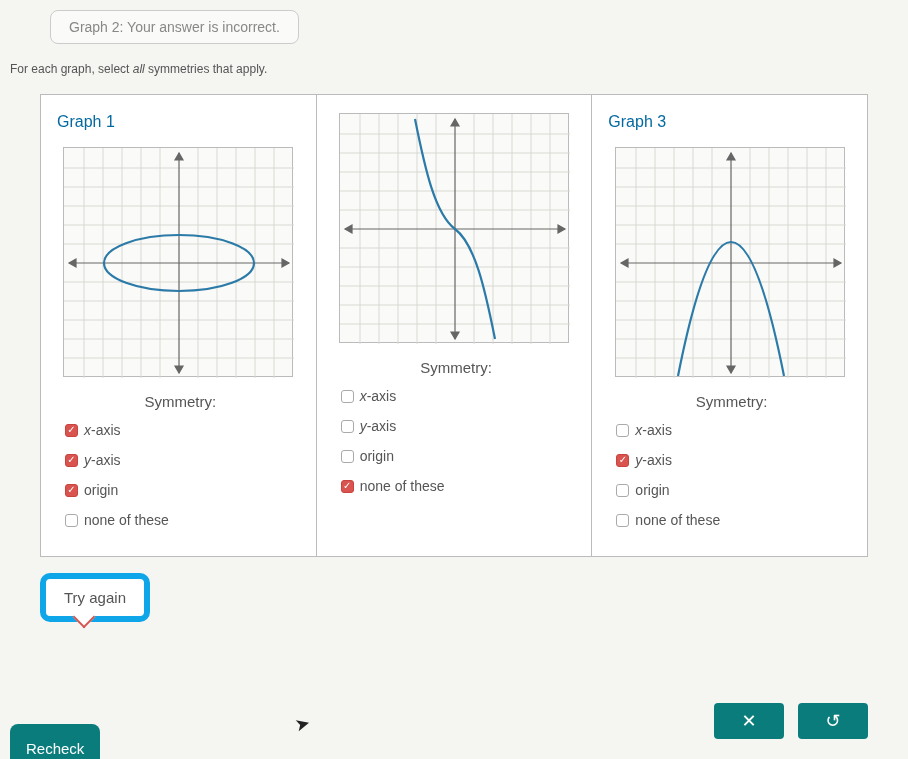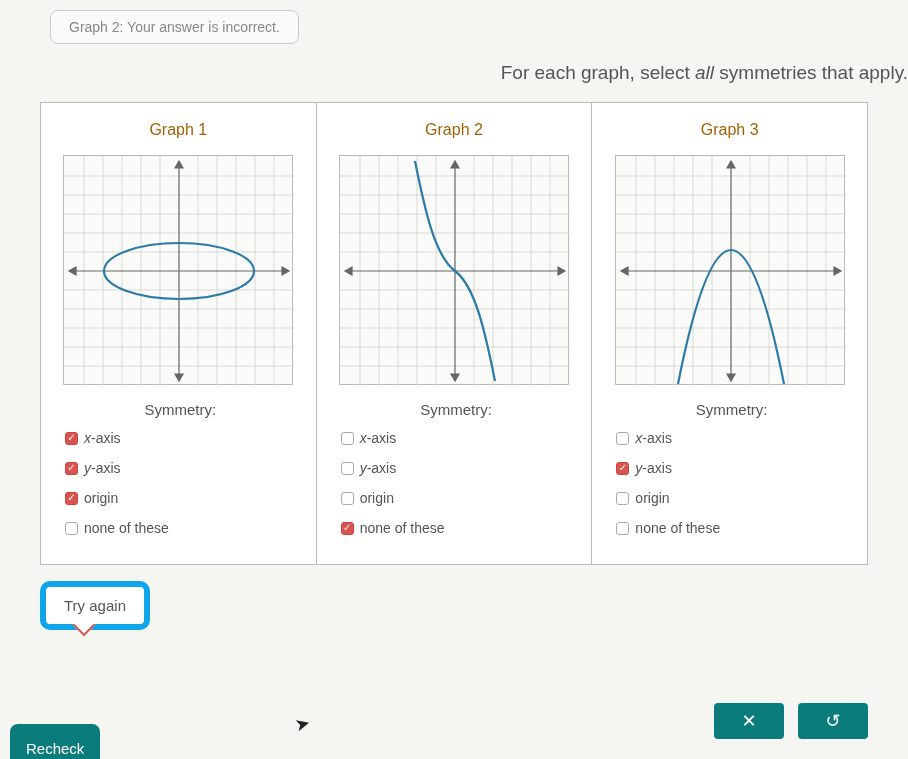--- a/index.html
+++ b/index.html
@@ -16,41 +16,40 @@
       margin: 10px 16px 0 50px;
       padding: 8px 18px;
       border: 1px solid #ccc;
       border-radius: 8px;
       background: #fafaf8;
       color: #888;
       font-size: 14px;
     }
     .instruction {
       margin: 18px 0 18px 10px;
-      font-size: 19px;
+      font-size: 12px;
       color: #555;
-      text-align: right;
     }
     .instruction .italic { font-style: italic; }
     .panels-wrap {
       margin: 0 40px 0 40px;
       border: 1px solid #bbb;
       background: #fff;
       display: flex;
     }
     .panel {
       flex: 1;
       border-right: 1px solid #bbb;
       padding: 18px 16px 14px 16px;
     }
     .panel:last-child { border-right: none; }
     .panel-title {
-      text-align: center;
+      text-align: left;
       font-size: 16px;
-      color: #a16207;
+      color: #0369a1;
       margin-bottom: 16px;
     }
     .graph-box {
       width: 230px;
       height: 230px;
       border: 1px solid #bbb;
       background: #fafaf8;
       margin: 0 auto 16px auto;
       position: relative;
     }
@@ -211,21 +210,20 @@
       <span class="checkbox checked">✓</span>
       <span>origin</span>
     </div>
     <div class="opt">
       <span class="checkbox"></span>
       <span>none of these</span>
     </div>
   </div>
 
   <div class="panel">
-    <div class="panel-title">Graph 2</div>
     <div class="graph-box">
       <svg viewBox="0 0 230 230" width="230" height="230">
         <g stroke="#d8d8d2" stroke-width="1">
           <line x1="0" y1="20" x2="230" y2="20"></line>
             <line x1="0" y1="39" x2="230" y2="39"></line>
             <line x1="0" y1="58" x2="230" y2="58"></line>
             <line x1="0" y1="77" x2="230" y2="77"></line>
             <line x1="0" y1="96" x2="230" y2="96"></line>
             <line x1="0" y1="134" x2="230" y2="134"></line>
             <line x1="0" y1="153" x2="230" y2="153"></line>

